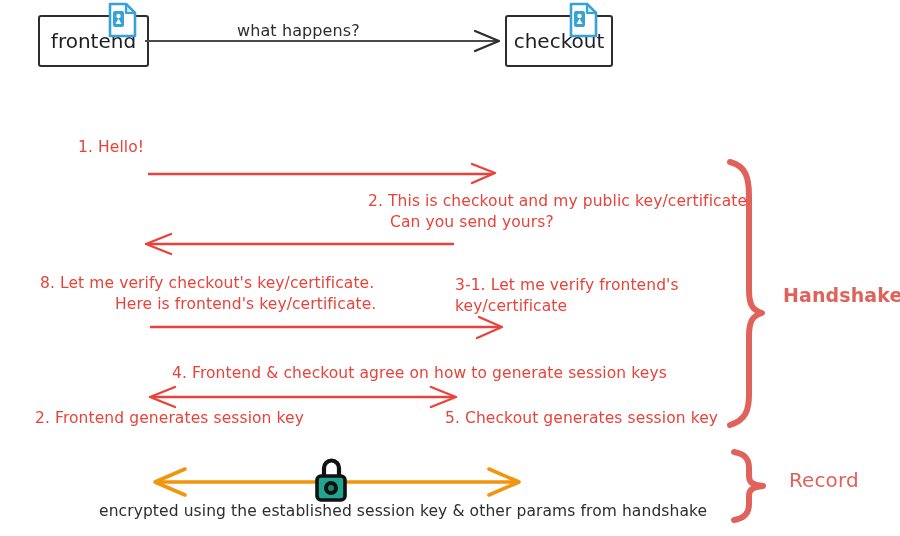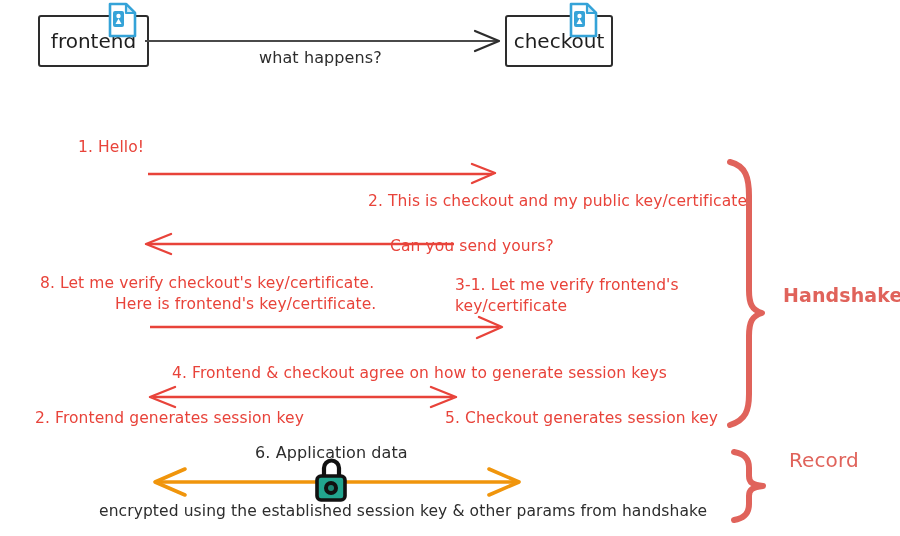--- a/index.html
+++ b/index.html
@@ -60,30 +60,30 @@
     <path d="M20 3 l9 9 h-9 z" fill="#cdeaf8" stroke="#35a3d8" stroke-width="2.2" stroke-linejoin="round"></path>
     <rect x="7" y="10" width="11" height="16" rx="2" fill="#35a3d8"></rect>
     <circle cx="12.5" cy="15" r="2.2" fill="#ffffff"></circle>
     <path d="M12.5 17.5 l3 5.5 h-6 z" fill="#ffffff"></path>
   </svg>
 
   <svg class="abs" style="left:144px; top:27px;" width="362" height="28" viewBox="0 0 362 28">
     <line x1="1" y1="14" x2="353" y2="14" stroke="#4a4a4a" stroke-width="2.2"></line>
     <polyline points="331,4 355,14 331,24" fill="none" stroke="#2d2d2d" stroke-width="2.2" stroke-linecap="round" stroke-linejoin="round"></polyline>
   </svg>
-  <div class="txt ink s16" style="left:237px; top:48px;margin-left:22px;">what happens?</div>
+  <div class="txt ink s16" style="left:237px; top:21px;">what happens?</div>
 
   <div class="txt red s15" style="left:78px; top:138px;">1. Hello!</div>
   <svg class="abs" style="left:145px; top:160px;" width="356" height="26" viewBox="0 0 356 26">
     <line x1="3" y1="14" x2="347" y2="14" stroke="#e8433a" stroke-width="2.4"></line>
     <polyline points="327,4 350,13 327,23" fill="none" stroke="#e8433a" stroke-width="2.4" stroke-linecap="round" stroke-linejoin="round"></polyline>
   </svg>
 
   <div class="txt red s15" style="left:368px; top:192px;">2. This is checkout and my public key/certificate,</div>
-  <div class="txt red s15" style="left:390px; top:213px;margin-top:24px;">Can you send yours?</div>
+  <div class="txt red s15" style="left:390px; top:213px;">Can you send yours?</div>
   <svg class="abs" style="left:140px; top:231px;" width="318" height="26" viewBox="0 0 318 26">
     <line x1="8" y1="13" x2="314" y2="13" stroke="#e8433a" stroke-width="2.4"></line>
     <polyline points="31,3 6,13 31,23" fill="none" stroke="#e8433a" stroke-width="2.4" stroke-linecap="round" stroke-linejoin="round"></polyline>
   </svg>
 
   <div class="txt red s15" style="left:40px; top:274px;">8. Let me verify checkout's key/certificate.</div>
   <div class="txt red s15" style="left:80px; top:295px;margin-left:35px;">Here is frontend's key/certificate.</div>
   <div class="txt red s15" style="left:455px; top:276px;">3-1. Let me verify frontend's</div>
   <div class="txt red s15" style="left:455px; top:297px;">key/certificate</div>
   <svg class="abs" style="left:147px; top:314px;" width="362" height="28" viewBox="0 0 362 28">
@@ -99,35 +99,34 @@
   </svg>
 
   <div class="txt red s15" style="left:35px; top:409px;">2. Frontend generates session key</div>
   <div class="txt red s15" style="left:445px; top:409px;">5. Checkout generates session key</div>
 
   <svg class="abs" style="left:722px; top:158px;" width="44" height="272" viewBox="0 0 44 272">
     <path d="M8 4 C 24 8, 27 20, 27 38 L 27 132 C 27 146, 30 152, 40 155 C 30 158, 27 164, 27 178 L 27 236 C 27 252, 24 262, 8 267" fill="none" stroke="#e0635b" stroke-width="6" stroke-linecap="round" stroke-linejoin="round"></path>
   </svg>
   <div class="txt salmon s19" style="left:783px; top:284px;">Handshake</div>
 
-  <div class="txt ink s16" style="left:255px; top:443px;">6. Application data</div>
 
   <svg class="abs" style="left:145px; top:465px;" width="385" height="34" viewBox="0 0 385 34">
     <line x1="14" y1="17" x2="370" y2="17" stroke="#f0950c" stroke-width="3.6"></line>
     <polyline points="40,4 10,17 40,30" fill="none" stroke="#f0950c" stroke-width="3.6" stroke-linecap="round" stroke-linejoin="round"></polyline>
     <polyline points="344,4 374,17 344,30" fill="none" stroke="#f0950c" stroke-width="3.6" stroke-linecap="round" stroke-linejoin="round"></polyline>
   </svg>
 
   <svg class="abs" style="left:312px; top:454px;" width="38" height="50" viewBox="0 0 38 50">
     <path d="M12 24 V 14 a 7.5 7.5 0 0 1 15 0 V 24" fill="none" stroke="#111111" stroke-width="4.2" stroke-linecap="round"></path>
     <rect x="5" y="22" width="28" height="24" rx="4" fill="#22a58f" stroke="#111111" stroke-width="3.6"></rect>
     <circle cx="19" cy="34" r="7" fill="#111111"></circle>
     <circle cx="19" cy="34" r="3" fill="#1c8573"></circle>
   </svg>
 
   <div class="txt ink s15" style="left:99px; top:502px;">encrypted using the established session key &amp; other params from handshake</div>
 
   <svg class="abs" style="left:726px; top:448px;" width="42" height="76" viewBox="0 0 42 76">
     <path d="M8 4 C 20 6, 23 12, 23 20 L 23 28 C 23 34, 26 37, 37 38 C 26 39, 23 42, 23 48 L 23 56 C 23 64, 20 70, 8 72" fill="none" stroke="#e0635b" stroke-width="6" stroke-linecap="round" stroke-linejoin="round"></path>
   </svg>
-  <div class="txt salmon s20" style="left:789px; top:448px;">Record</div>
+  <div class="txt salmon s20" style="left:789px; top:468px;">Record</div>
 
 </div>
 
 </body></html>

